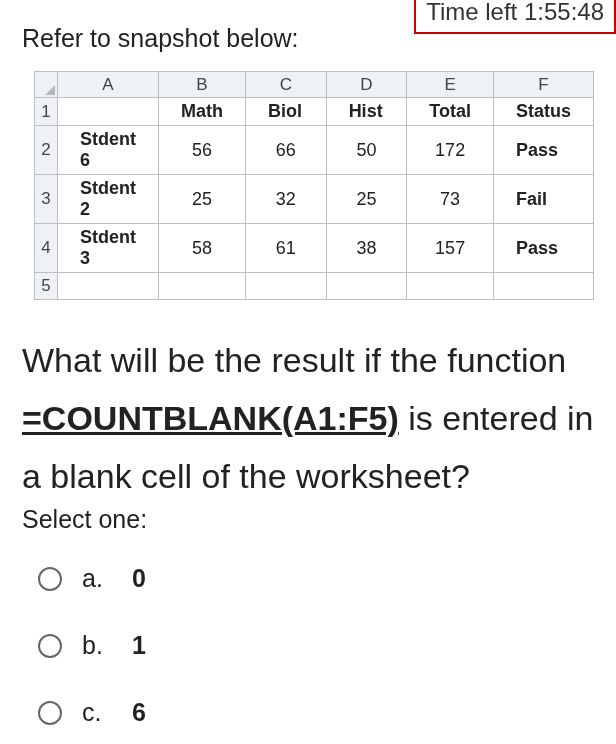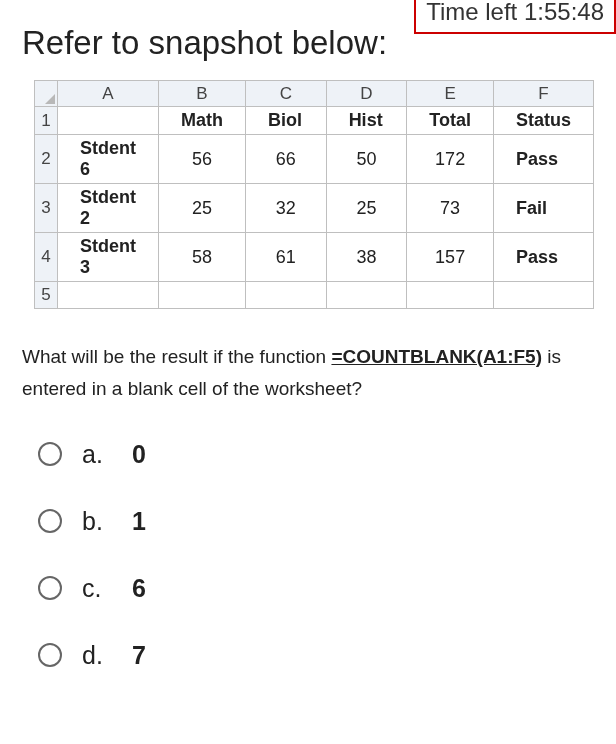--- a/index.html
+++ b/index.html
@@ -21,21 +21,21 @@
     border-top: none;
     padding: 4px 10px 6px 10px;
     font-size: 24px;
     color: #333;
     background: #fff;
   }
   .content {
     padding: 14px 22px 0 22px;
   }
   .lead {
-    font-size: 33px;
+    font-size: 25px;
     margin: 10px 0 18px 0;
   }
   .sheet {
     margin-left: 12px;
     margin-bottom: 28px;
     display: inline-block;
   }
   table.ss {
     border-collapse: collapse;
     font-size: 18px;
@@ -71,23 +71,22 @@
   .colA { width: 90px; }
   .colB { width: 84px; }
   .colC { width: 84px; }
   .colD { width: 84px; }
   .colE { width: 84px; }
   .colF { width: 84px; }
   .rowheadcol { width: 24px; }
   .selectall { position: relative; }
   .selectall svg { position: absolute; right: 2px; bottom: 2px; }
   .question {
-    font-size: 19px;
+    font-size: 34px;
     line-height: 1.7;
-    margin-bottom: 34px;
   }
   .formula {
     font-weight: bold;
     text-decoration: underline;
   }
   .select-one {
     font-size: 25px;
     margin-bottom: 30px;
   }
   .options {
@@ -188,20 +187,21 @@
     </tbody>
       </table>
   </div>
 
   <div class="question">
     <span>What will be the result if the function </span>
     <span class="formula">=COUNTBLANK(A1:F5)</span>
     <span> is entered in a blank cell of the worksheet?</span>
   </div>
 
+  <div class="select-one">Select one:</div>
 
   <div class="options">
     <label class="option">
       <span class="radio"></span>
       <span class="opt-letter">a.</span>
       <span class="opt-text">0</span>
     </label>
     <label class="option">
       <span class="radio"></span>
       <span class="opt-letter">b.</span>

